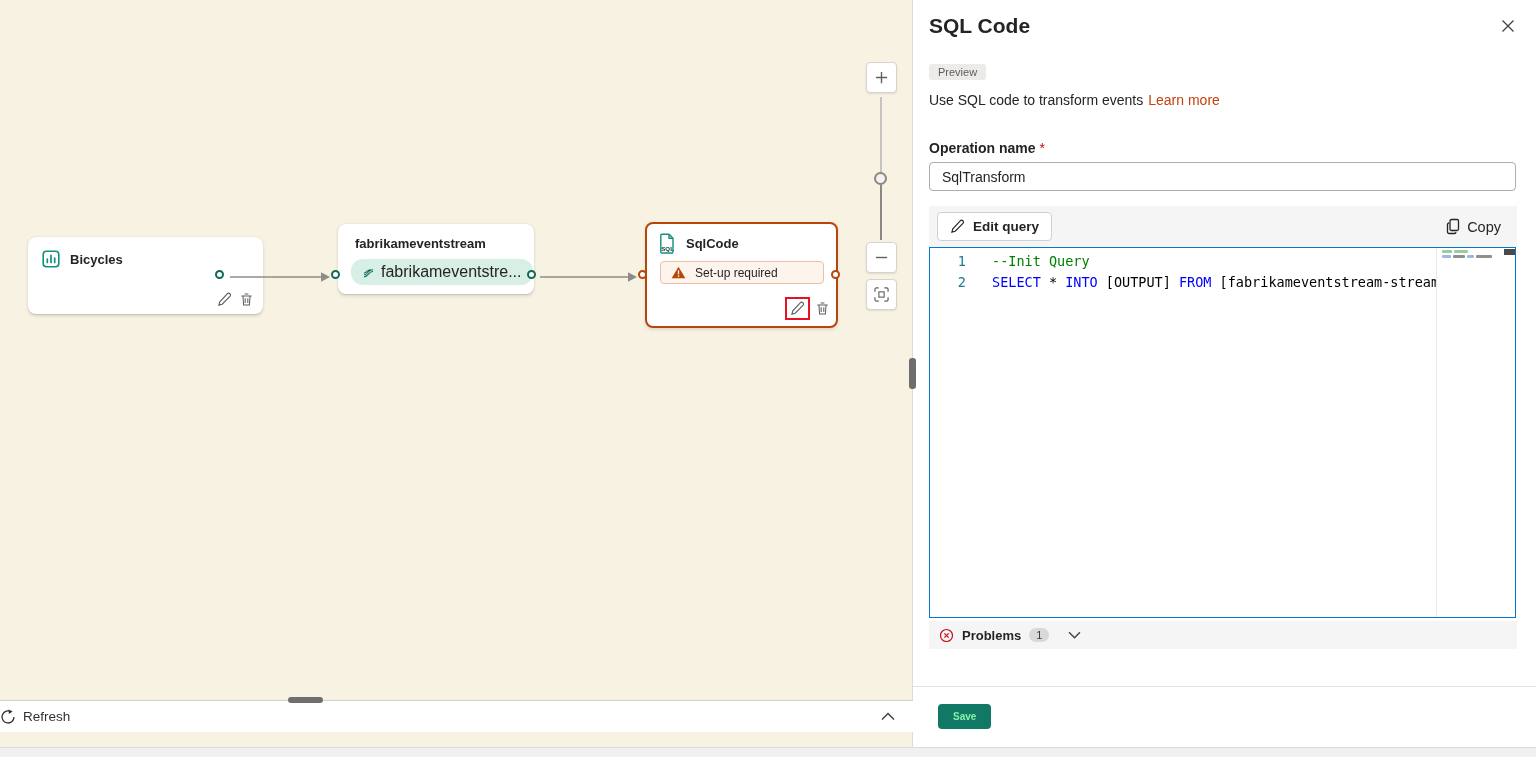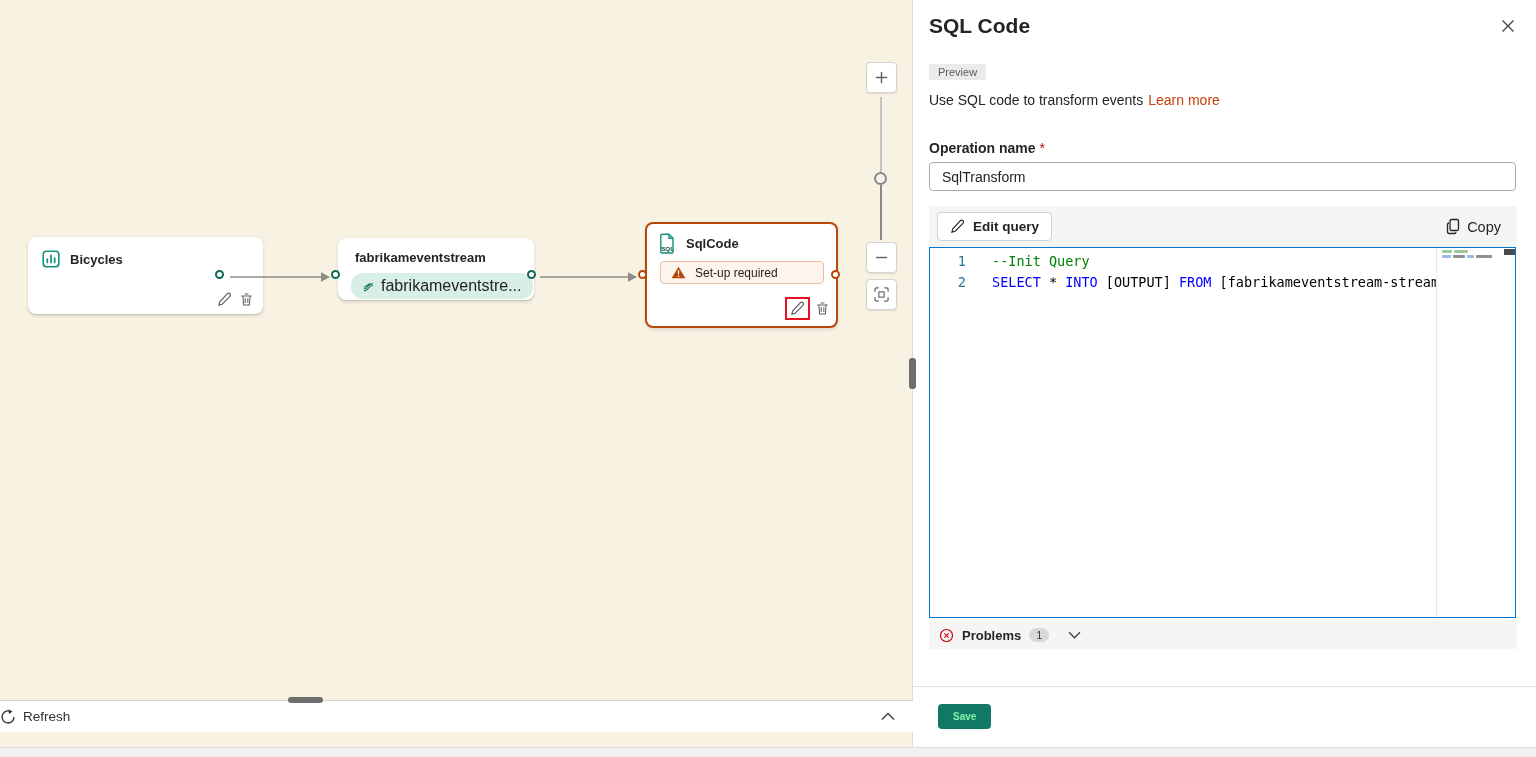--- a/index.html
+++ b/index.html
@@ -8,21 +8,21 @@
 
   
   .canvas { position:absolute; left:0; top:0; width:913px; height:747px; background:#F8F2E3; border-right:1px solid #DEDCD8; }
   .node { position:absolute; background:#fff; border-radius:8px; box-shadow:0 1.6px 3.6px rgba(0,0,0,.13), 0 .3px .9px rgba(0,0,0,.10); }
   .node-head { display:flex; align-items:center; gap:10px; padding:13px 14px 0 14px; }
   .node-title { font-size:13px; font-weight:700; color:#242424; }
   .node-actions { position:absolute; right:9px; bottom:7px; display:flex; align-items:center; gap:7px; color:#605E5C; }
   .icon-btn { display:flex; align-items:center; justify-content:center; cursor:pointer; background:none; border:none; color:#605E5C; padding:0; }
 
   .node-bicycles { left:28px; top:237px; width:235px; height:77px;text-align:center; }
-  .node-eventstream { left:338px; top:238px; width:196px; height:62px; }
+  .node-eventstream { left:338px; top:224px; width:196px; height:70px; }
   .stream-pill { display:inline-flex; align-items:center; gap:6px; margin:8px 0 0 13px; background:#D8EFE6; border-radius:12px; padding:4px 11px; font-size:16px; color:#242424; }
 
   .node-sqlcode { left:645px; top:222px; width:193px; height:106px; border:2px solid #B5470B; box-shadow:0 1.6px 3.6px rgba(0,0,0,.10); }
   .node-sqlcode .node-head { padding:9px 12px 0 11px; }
   .warn-pill { display:flex; align-items:center; gap:9px; margin:7px 12px 0 13px; height:23px; background:#FDF4ED; border:1px solid #EDC0A4; border-radius:4px; padding:0 10px; font-size:12px; color:#242424; }
   .red-annotation { border:2px solid #E81123; padding:2px 3px; display:flex; align-items:center; justify-content:center; }
 
   .port { position:absolute; width:9px; height:9px; border-radius:50%; background:#fff; z-index:4; }
   .port-teal { border:2.5px solid #0E6A57; }
   .port-orange { border:2.5px solid #B5470B; }

